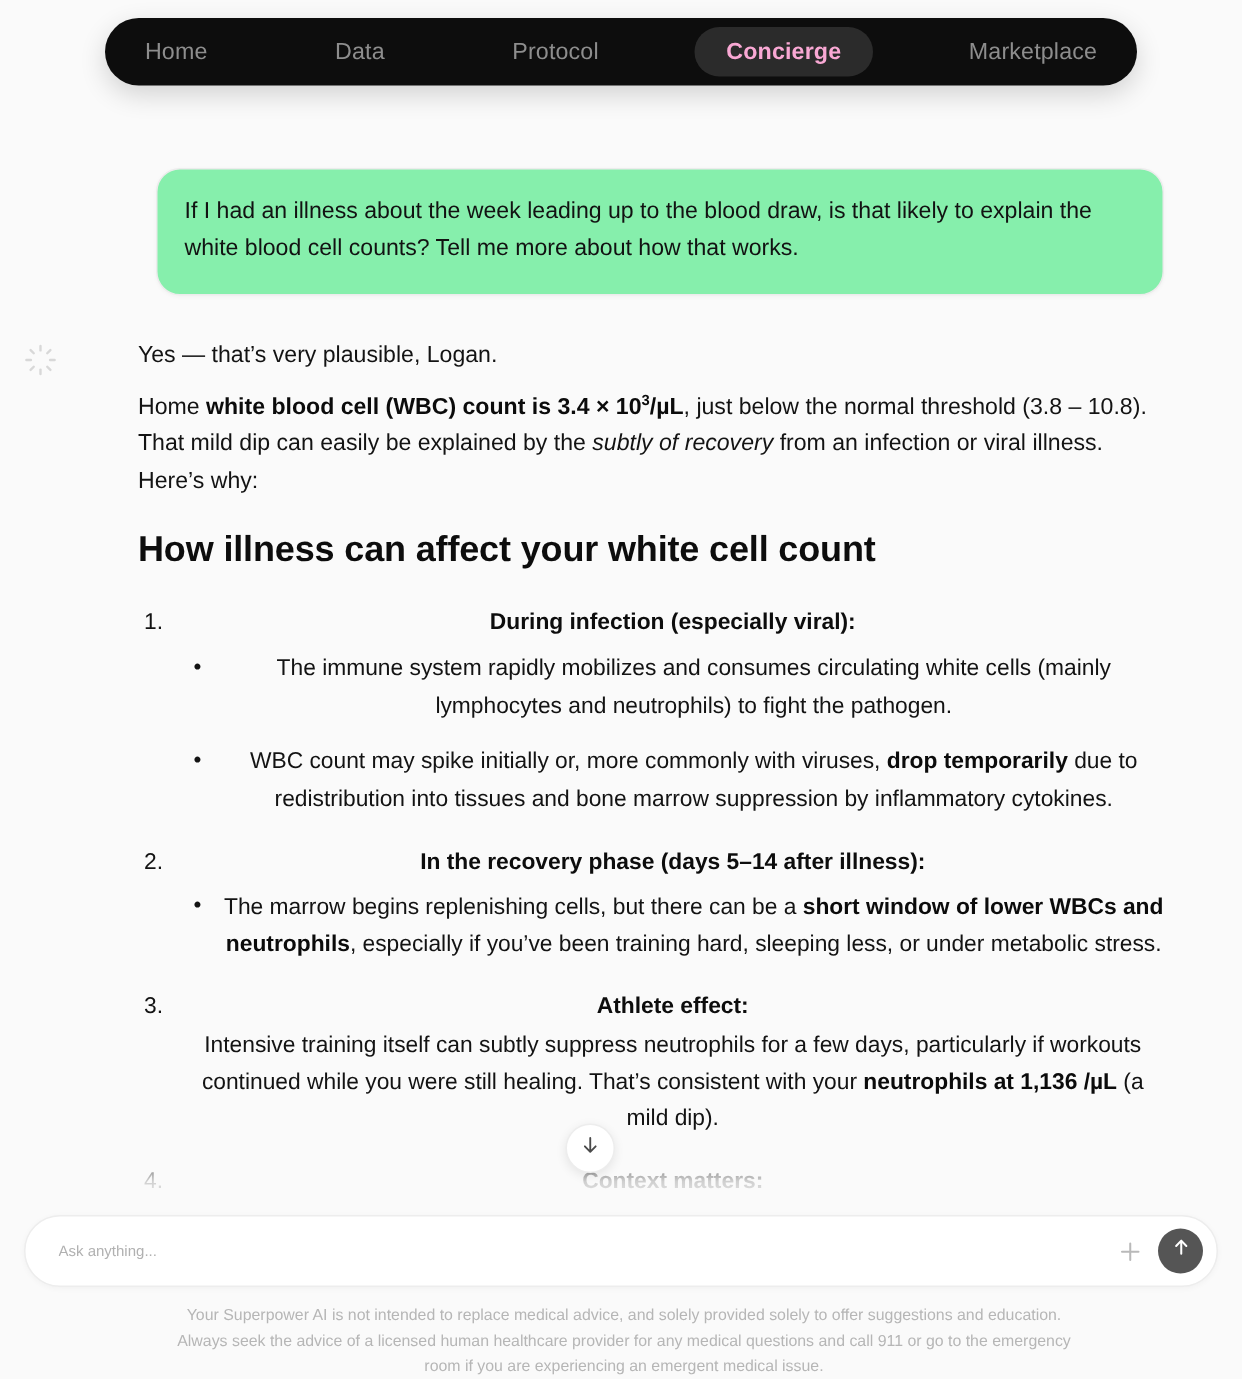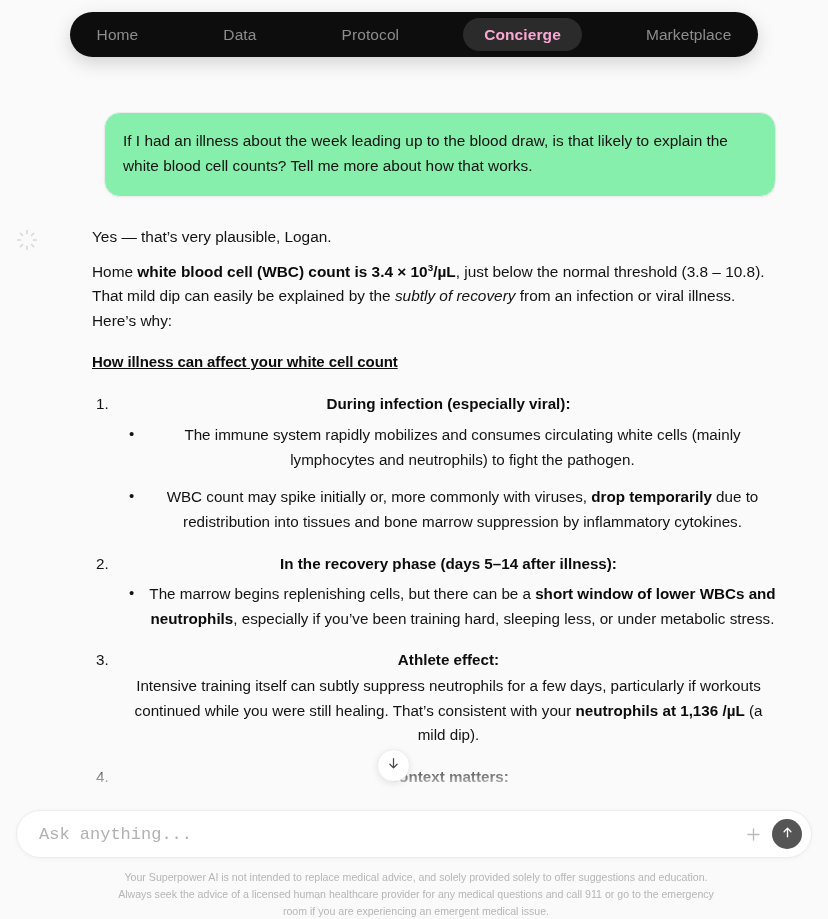--- a/index.html
+++ b/index.html
@@ -105,26 +105,25 @@
   .para {
     font-size: 15.4px;
     line-height: 1.6;
     color: #131313;
     margin-bottom: 20px;
     max-width: 720px;
   }
   .para.lead { margin-bottom: 10px; }
 
   h2.section-title {
-    font-size: 15px;
+    font-size: 24px;
     font-weight: bold;
     color: #0d0d0d;
     letter-spacing: -0.1px;
     margin: 6px 0 22px 0;
-    text-decoration: underline;
   }
 
   ol.steps {
     list-style: none;
     counter-reset: step;
     margin: 0;
     padding: 0;
     text-align: center;
   }
   ol.steps > li {
@@ -227,22 +226,22 @@
     align-items: center;
     padding: 0 9px 0 22px;
     box-shadow: 0 1px 4px rgba(0,0,0,0.04);
     z-index: 35;
   }
   .composer input {
     flex: 1;
     border: none;
     outline: none;
     background: transparent;
-    font-family: Liberation Mono, monospace;
-    font-size: 17px;
+    font-family: Liberation Sans, sans-serif;
+    font-size: 10px;
     color: #14532d;
   }
   .composer input::placeholder { color: #b1b1b1; }
 
   .plus-btn {
     width: 26px;
     height: 26px;
     display: flex;
     align-items: center;
     justify-content: center;

